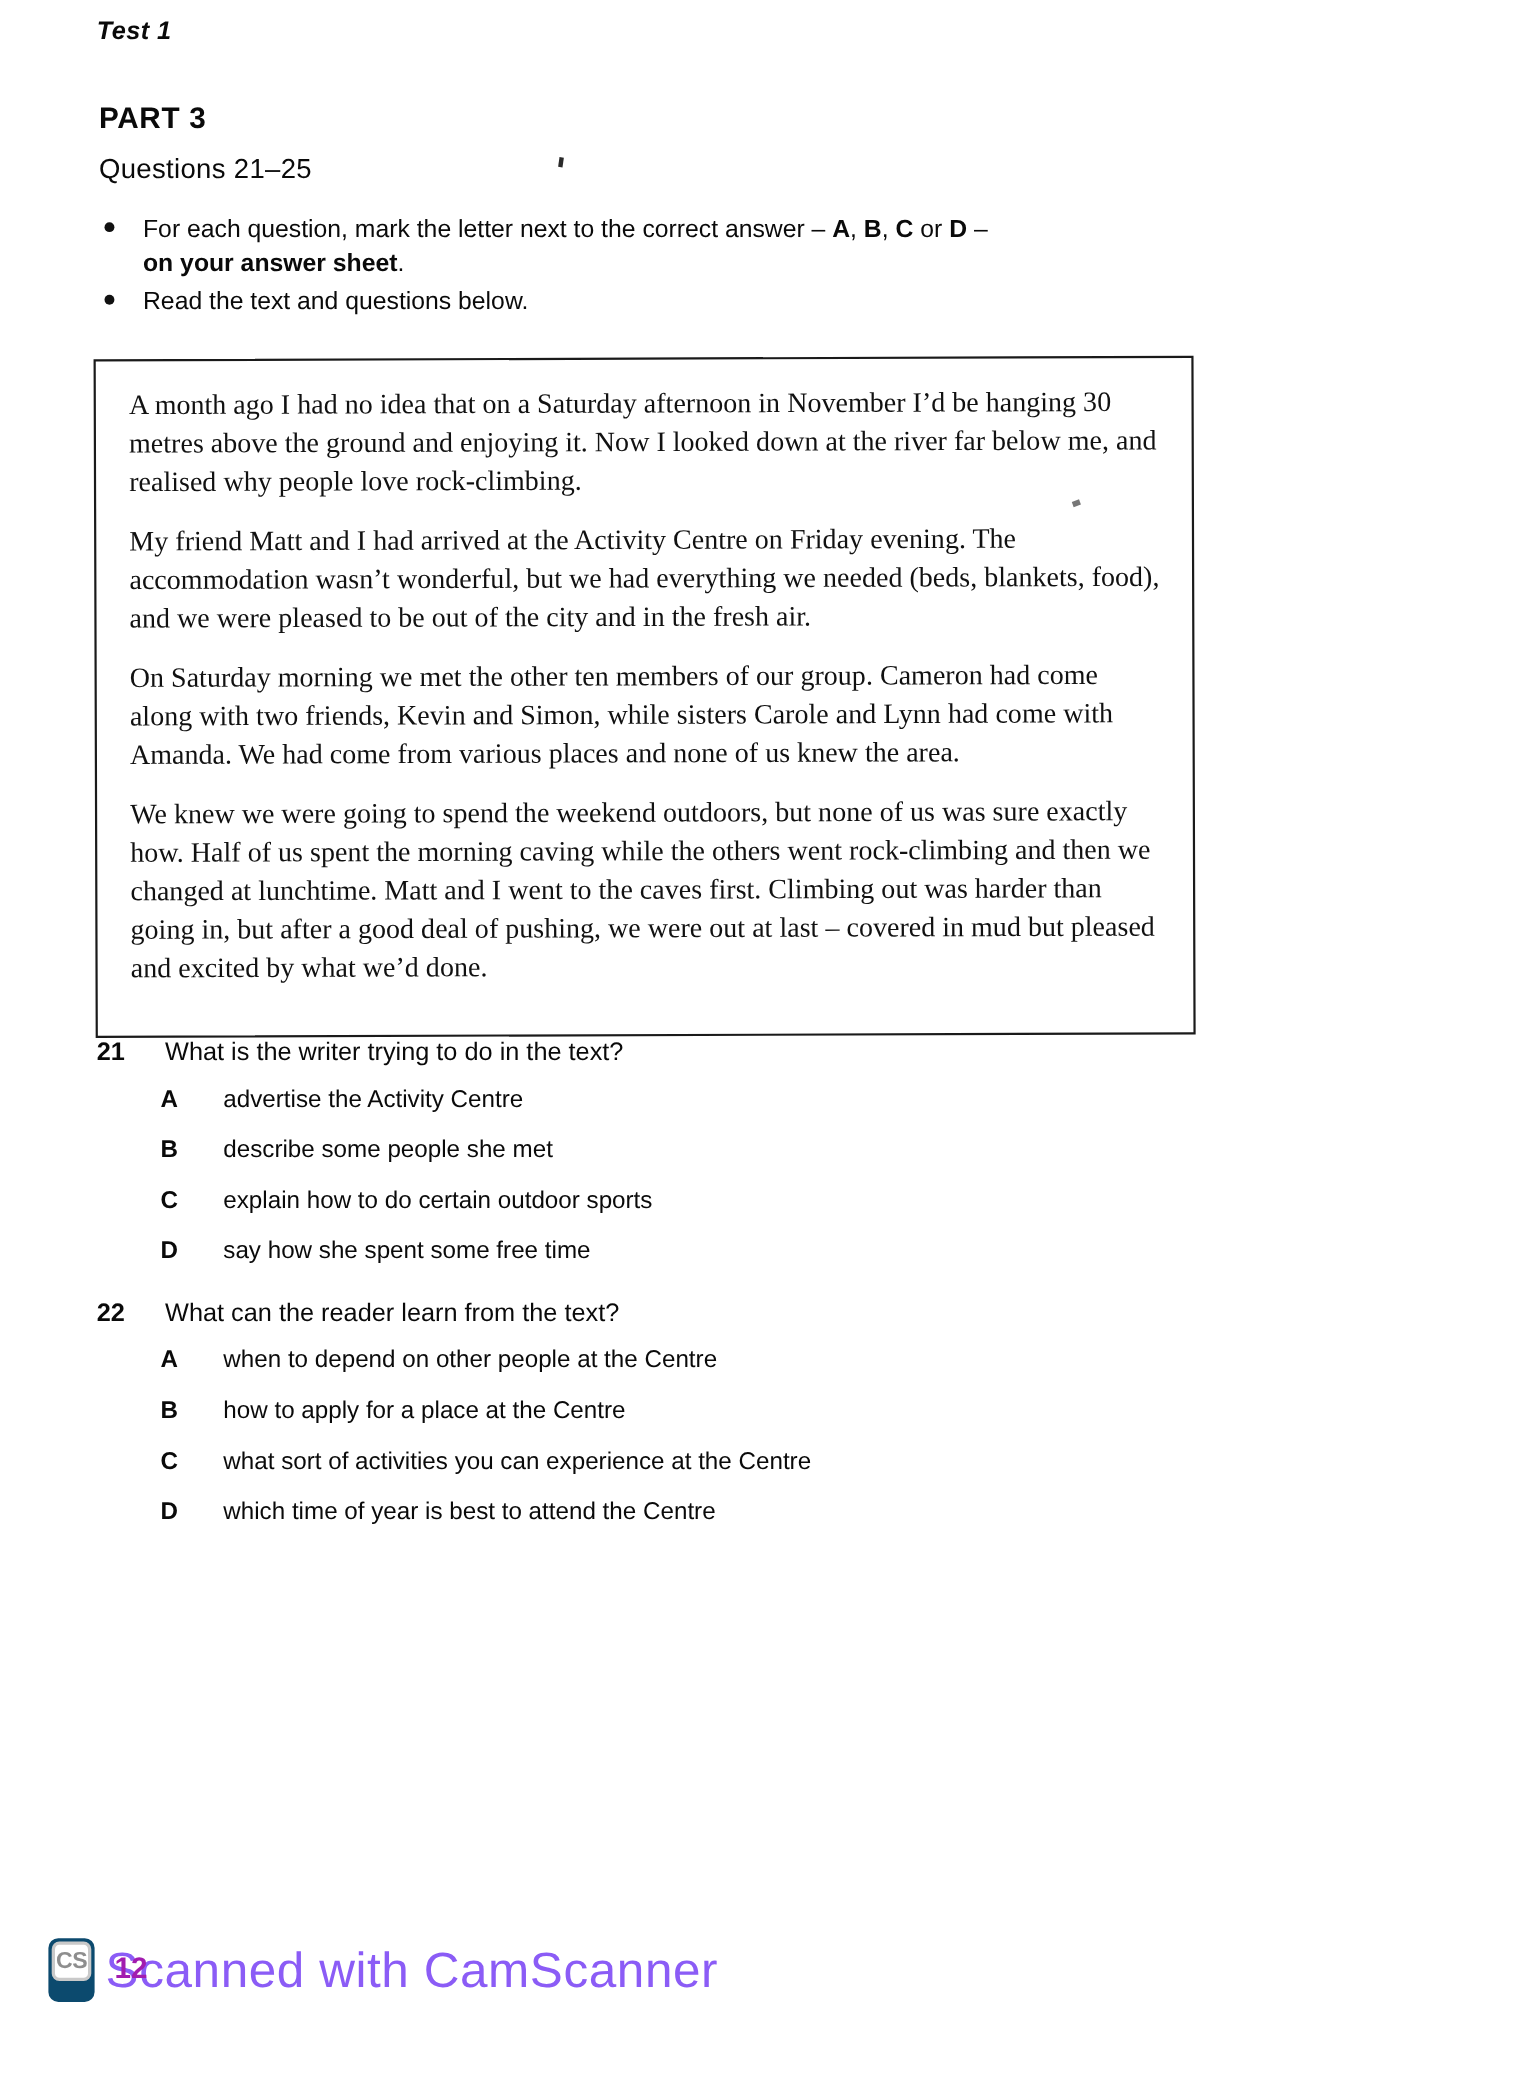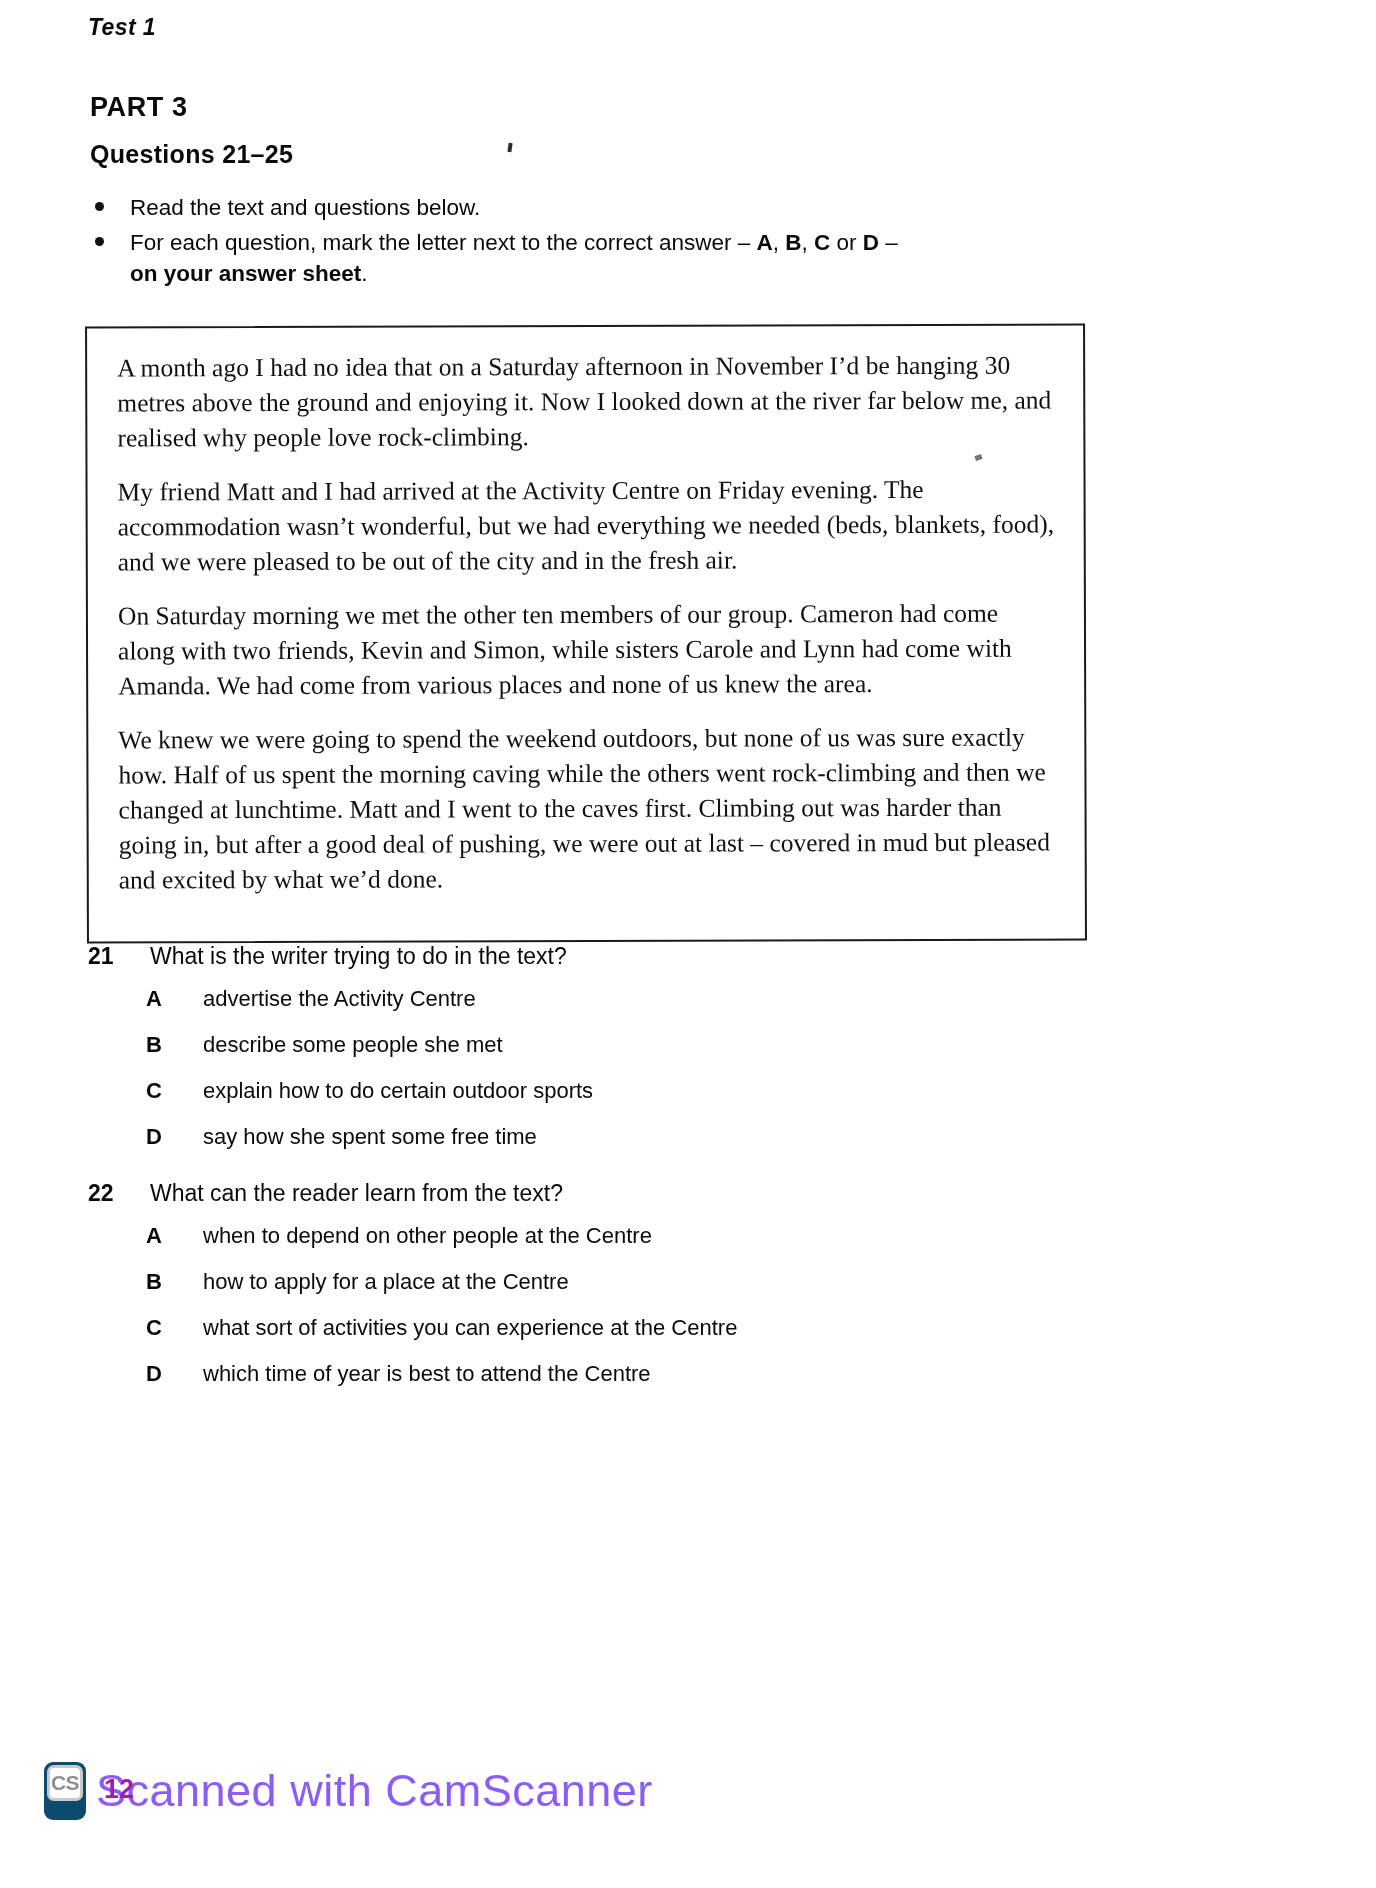--- a/index.html
+++ b/index.html
@@ -38,21 +38,21 @@
     font-size: 27px;
     font-weight: bold;
     letter-spacing: 0.6px;
   }
 
   .questions-range {
     position: absolute;
     left: 90px;
     top: 140px;
     font-size: 25px;
-    font-weight: bold;
+    font-weight: normal;
     letter-spacing: 0.3px;
   }
 
   .stray-mark {
     position: absolute;
     left: 508px;
     top: 143px;
     width: 4px;
     height: 9px;
     background: #2a2a2a;
@@ -234,26 +234,26 @@
   <div class="part-title">PART 3</div>
 
   <div class="questions-range">Questions 21–25</div>
 
   <div class="stray-mark"></div>
 
   <div class="instructions">
 
     <div class="bullet-row">
       <span class="bullet-dot"></span>
-      <span>Read the text and questions below.</span>
+      <span>For each question, mark the letter next to the correct answer – </span><b>A</b><span>, </span><b>B</b><span>, </span><b>C</b><span> or </span><b>D</b><span> – </span><br><b>on your answer sheet</b><span>.</span>
     </div>
 
     <div class="bullet-row">
       <span class="bullet-dot"></span>
-      <span>For each question, mark the letter next to the correct answer – </span><b>A</b><span>, </span><b>B</b><span>, </span><b>C</b><span> or </span><b>D</b><span> – </span><br><b>on your answer sheet</b><span>.</span>
+      <span>Read the text and questions below.</span>
     </div>
 
   </div>
 
   <div class="passage-box">
     <div class="passage-inner">
       <p>A month ago I had no idea that on a Saturday afternoon in November I’d be hanging 30 metres above the ground and enjoying it. Now I looked down at the river far below me, and realised why people love rock-climbing.</p>
       <p>My friend Matt and I had arrived at the Activity Centre on Friday evening. The accommodation wasn’t wonderful, but we had everything we needed (beds, blankets, food), and we were pleased to be out of the city and in the fresh air.</p>
       <p>On Saturday morning we met the other ten members of our group. Cameron had come along with two friends, Kevin and Simon, while sisters Carole and Lynn had come with Amanda. We had come from various places and none of us knew the area.</p>
       <p>We knew we were going to spend the weekend outdoors, but none of us was sure exactly how. Half of us spent the morning caving while the others went rock-climbing and then we changed at lunchtime. Matt and I went to the caves first. Climbing out was harder than going in, but after a good deal of pushing, we were out at last – covered in mud but pleased and excited by what we’d done.</p>

